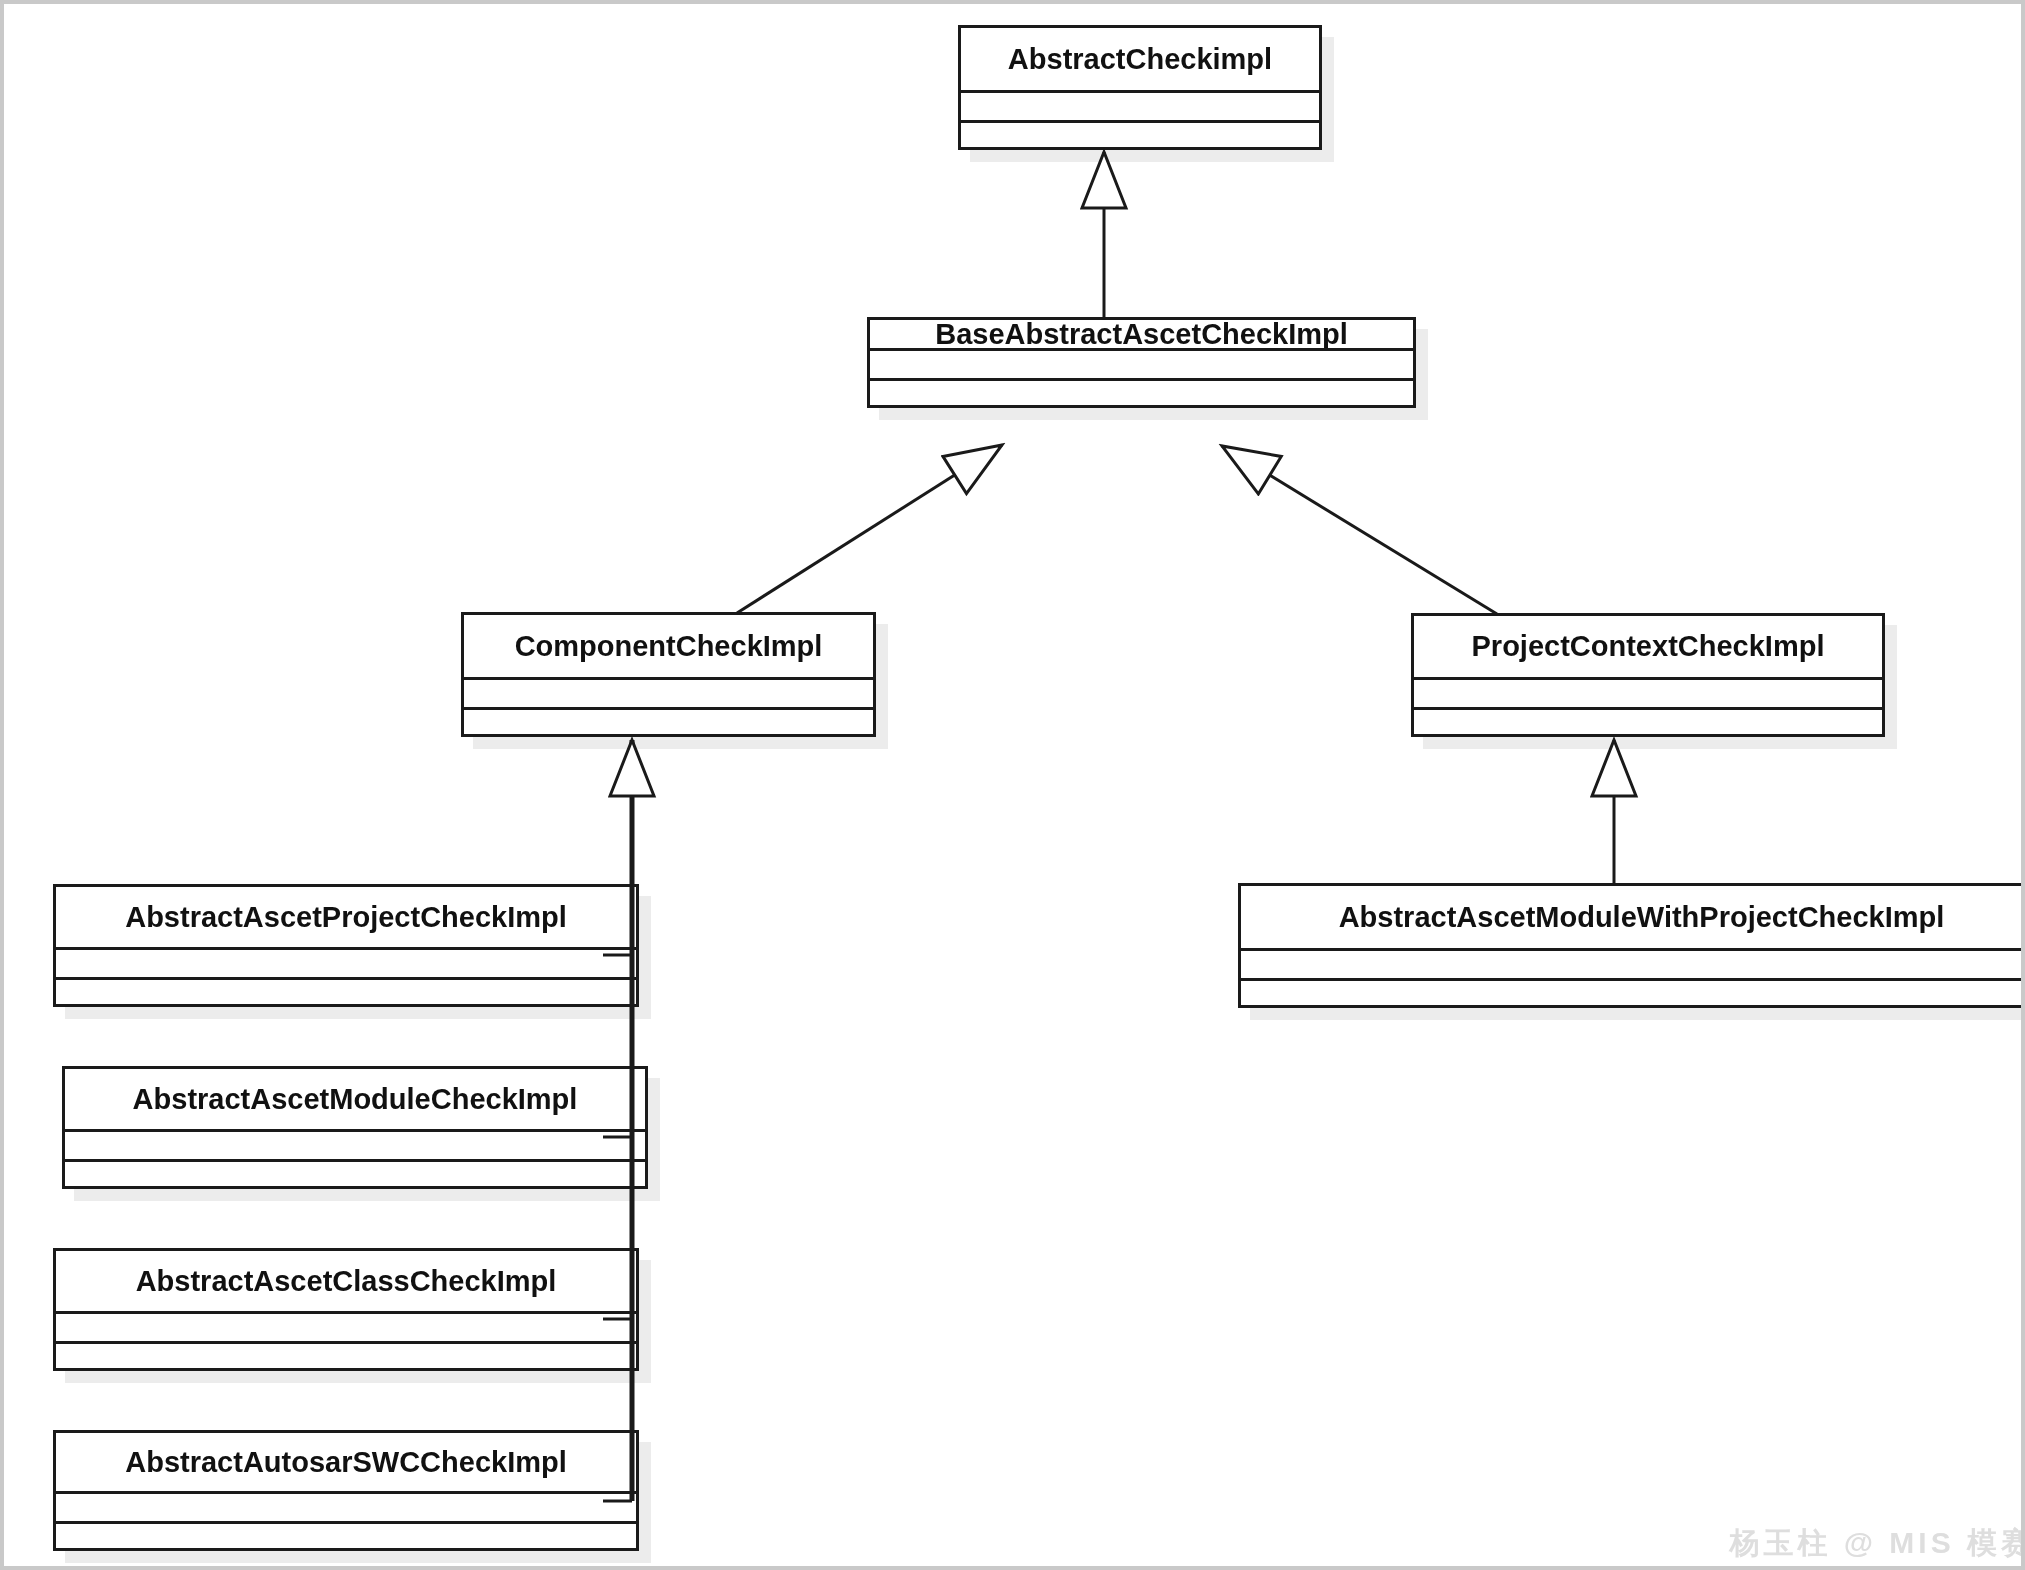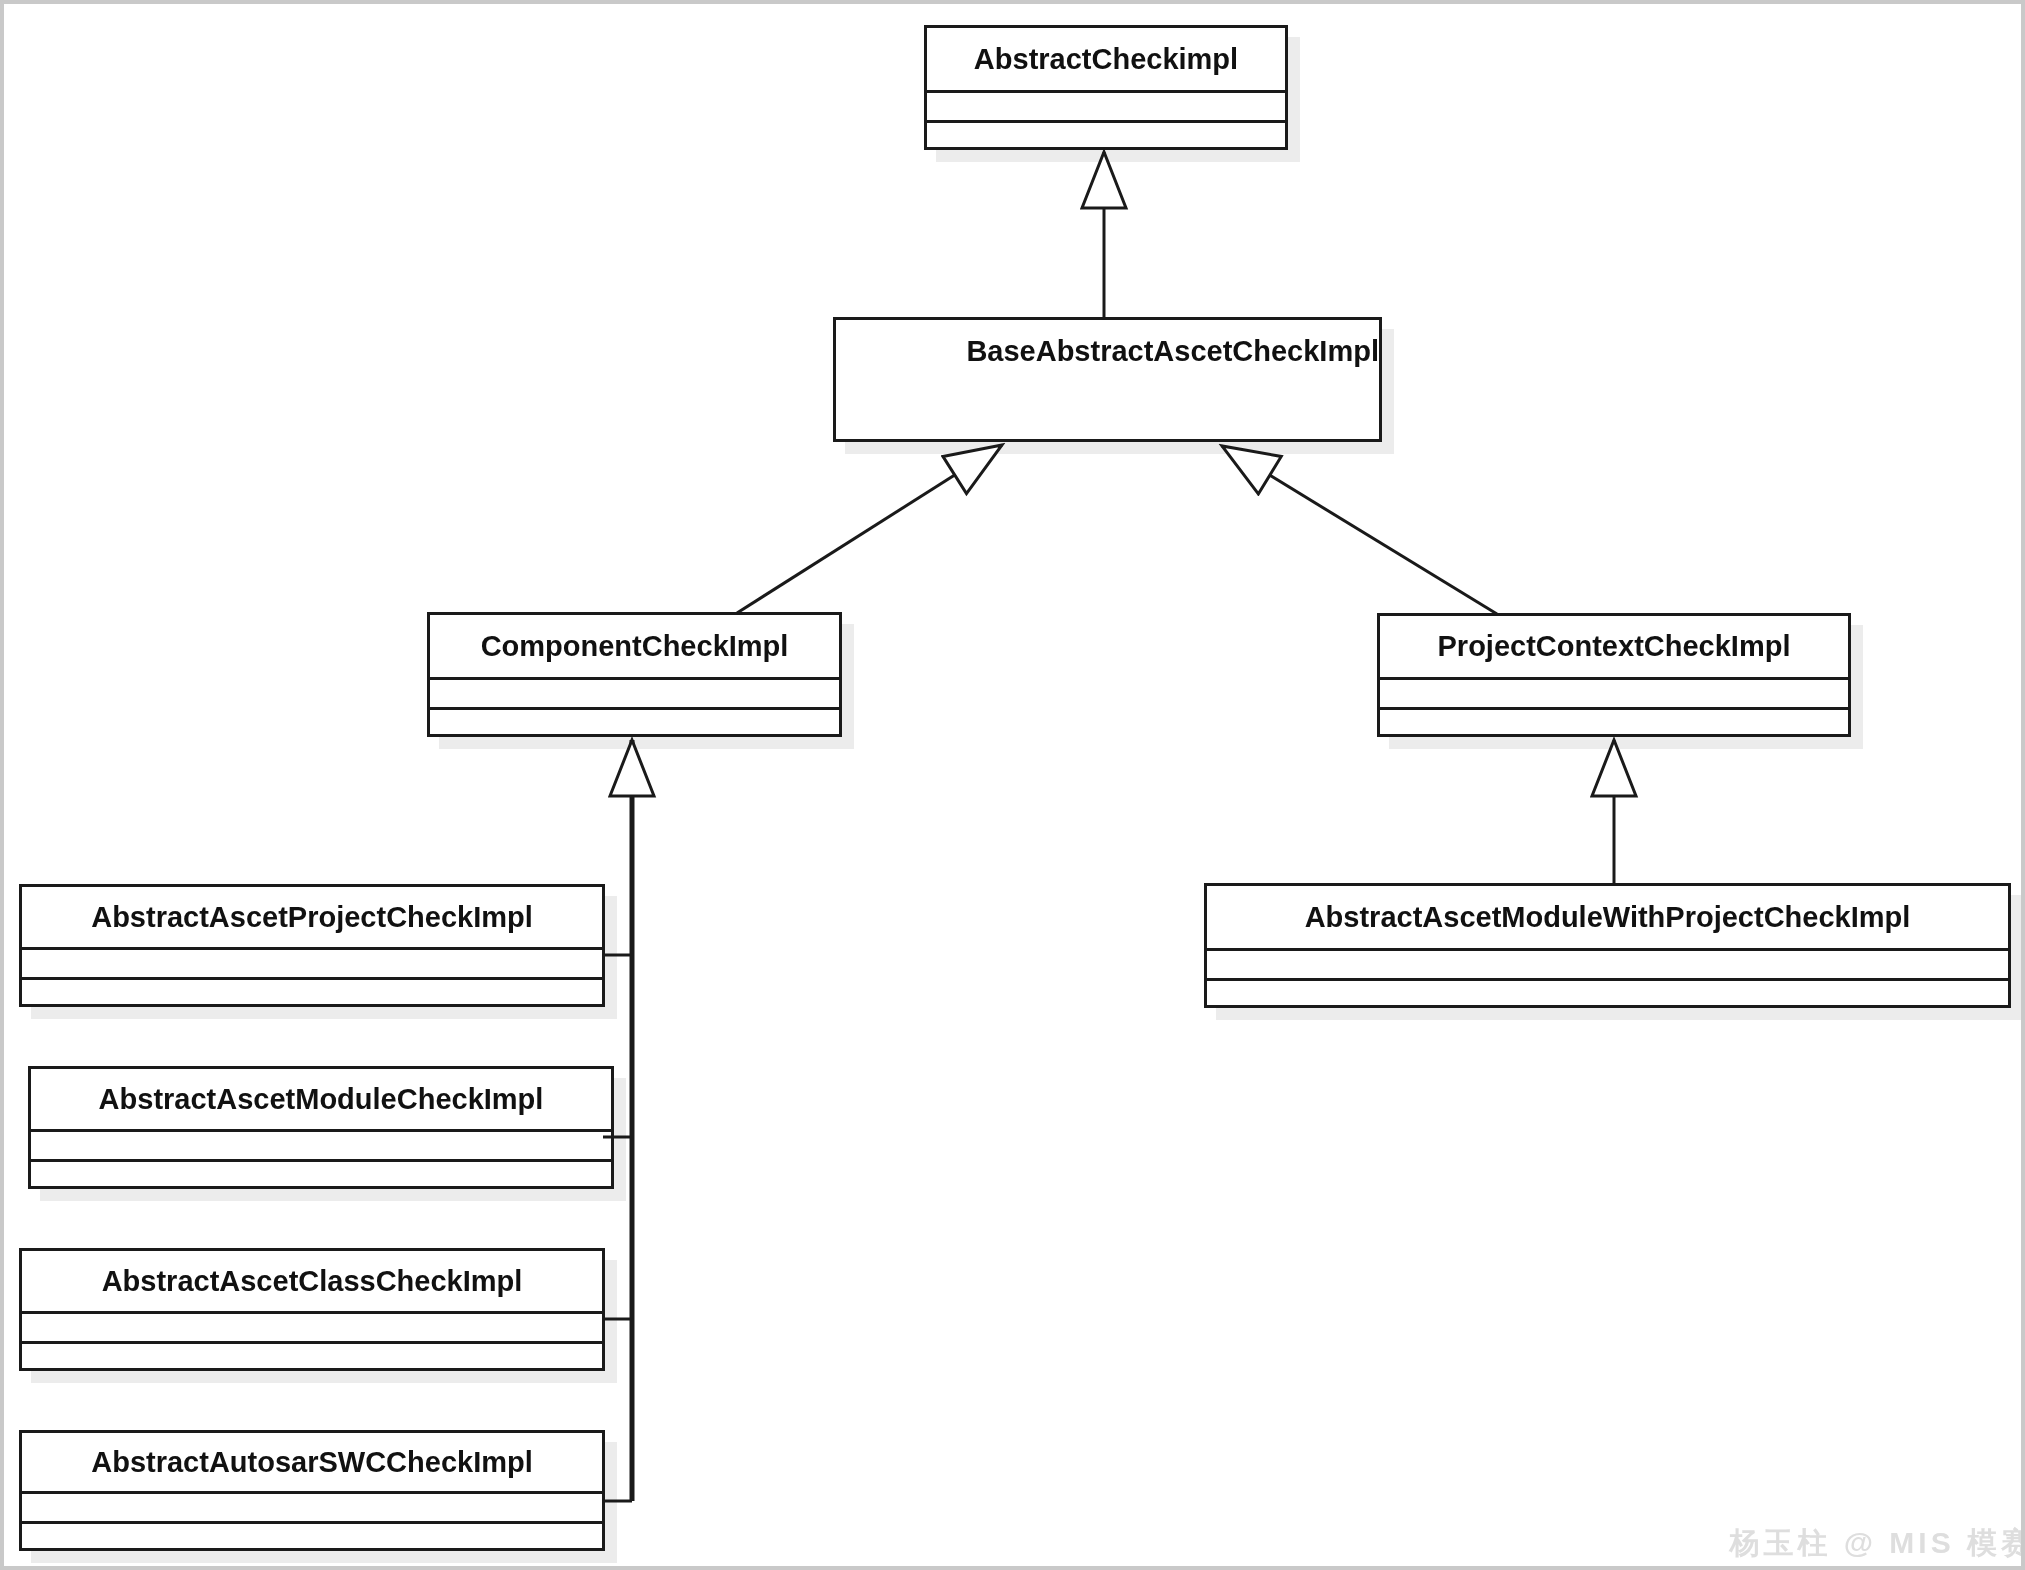--- a/index.html
+++ b/index.html
@@ -15,20 +15,21 @@
   .edges{position:absolute;left:0;top:0;z-index:3;pointer-events:none;}
   .uml-class{
     position:absolute;
     z-index:2;
     box-sizing:border-box;
     background:#ffffff;
     border:3px solid #1a1a1a;
     box-shadow:12px 12px 0 #ececec;
     display:flex;
     flex-direction:column;
+    margin-left:34px;
   }
   .uml-title{
     flex:1;
     display:flex;
     align-items:center;
     justify-content:center;
     font-weight:bold;
     font-size:29px;
     color:#111111;
     white-space:nowrap;
@@ -62,21 +63,21 @@
 <div class="canvas">
 
   <div class="watermark">杨玉柱 @ MIS 模赛</div>
 
   <div class="uml-class" style="left:920px;top:21px;width:364px;height:125px;">
     <div class="uml-title">AbstractCheckimpl</div>
     <div class="uml-attrs"></div>
     <div class="uml-methods"></div>
   </div>
 
-  <div class="uml-class" style="left:829px;top:313px;width:549px;height:125px;align-items:flex-end;">
+  <div class="uml-class" style="left:829px;top:313px;width:549px;height:91px;">
     <div class="uml-title">BaseAbstractAscetCheckImpl</div>
     <div class="uml-attrs"></div>
     <div class="uml-methods"></div>
   </div>
 
   <div class="uml-class" style="left:423px;top:608px;width:415px;height:125px;text-align:center;">
     <div class="uml-title">ComponentCheckImpl</div>
     <div class="uml-attrs"></div>
     <div class="uml-methods"></div>
   </div>

